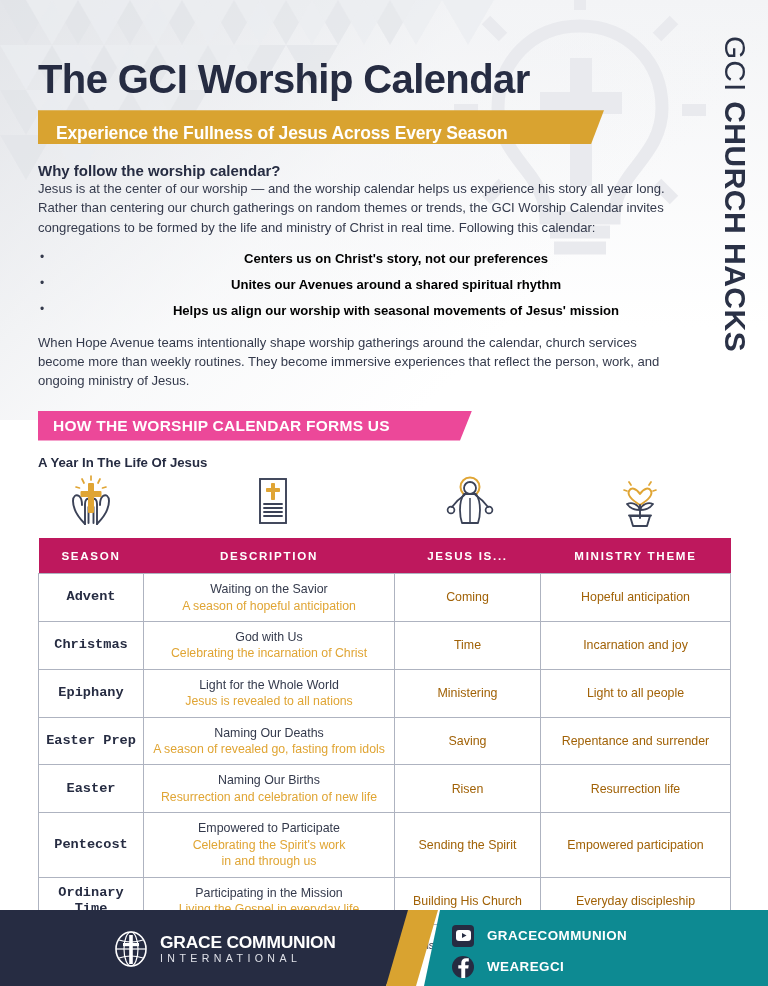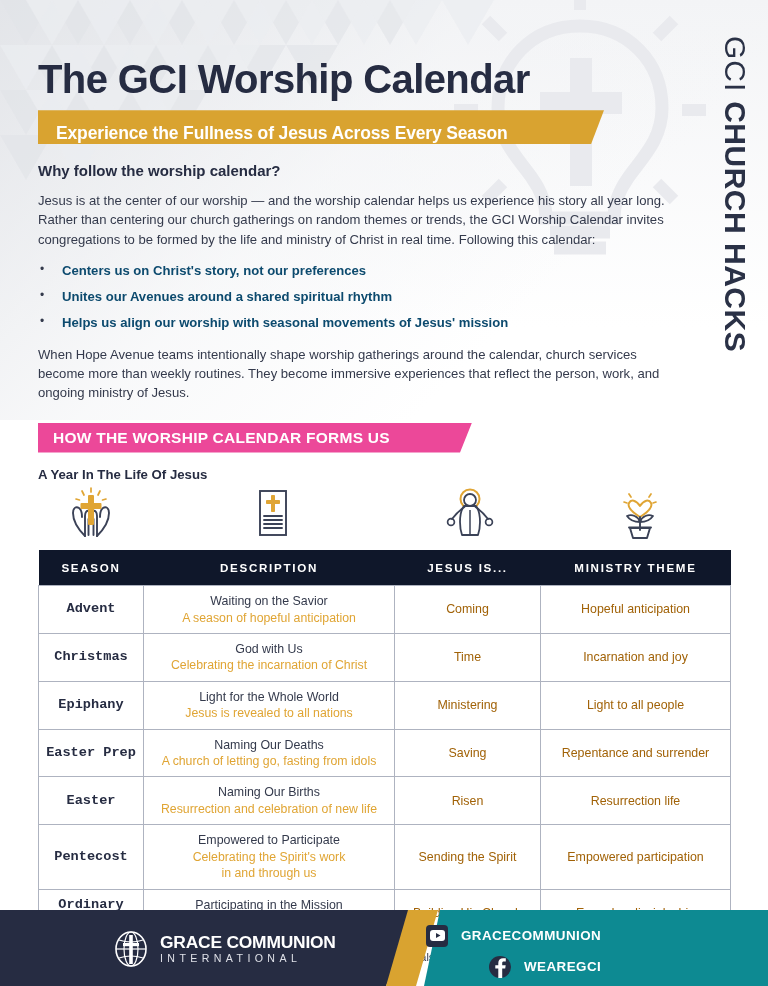--- a/index.html
+++ b/index.html
@@ -98,36 +98,36 @@
   }
 
   .subhead {
     margin-top: 18px;
     font-size: 15px;
     font-weight: 700;
     color: #262c42;
   }
 
   .para {
-    margin-top: 12px;
     font-size: 13.1px;
     line-height: 1.47;
     color: #343a4c;
     max-width: 634px;
   }
   .para2 { margin-top: 15px; max-width: 628px; }
 
   .bullets { margin-top: 14px; list-style: none; }
   .bullets li {
     position: relative;
     padding-left: 24px;
     font-size: 13.1px;
     font-weight: 700;
-    color: #0c4a6e;
+    color: #000000;
     margin-bottom: 11px;
+    text-align: center;
   }
   .bullets li::before {
     content: "\2022";
     position: absolute;
     left: 2px; top: -1px;
     font-size: 12px;
     color: #343a4c;
     font-weight: 400;
   }
 
@@ -165,21 +165,21 @@
   .icon-slot { position: absolute; top: 0; }
 
   
   table.calendar {
     margin-top: 8px;
     border-collapse: collapse;
     width: 692px;
     table-layout: fixed;
   }
   table.calendar th {
-    background: #0f172a;
+    background: #be185d;
     color: #ffffff;
     font-size: 11.6px;
     font-weight: 700;
     letter-spacing: 1.7px;
     height: 36px;
     vertical-align: middle;
     border: none;
   }
   table.calendar td {
     border: 1px solid #aeb3c0;
@@ -273,25 +273,24 @@
   .gci-line2 {
     color: #dfe1e8;
     font-weight: 400;
     font-size: 10.6px;
     letter-spacing: 4.4px;
     margin-top: 2px;
   }
 
   .social {
     position: absolute;
-    left: 426px; top: 14px;
+    left: 452px; top: 14px;
     display: flex;
     flex-direction: column;
     gap: 8px;
-    align-items: flex-end;
   }
   .social-row {
     display: flex;
     align-items: center;
     gap: 13px;
     height: 23px;
   }
   .social-label {
     color: #ffffff;
     font-weight: 700;
@@ -545,21 +544,21 @@
           <td>
             <div class="cell-text">Light to all people</div>
           </td>
         </tr>
         <tr>
           <td>
             <div class="season-name">Easter Prep</div>
           </td>
           <td>
             <div class="desc-main">Naming Our Deaths</div>
-            <div class="desc-sub">A church of letting go, fasting from idols</div>
+            <div class="desc-sub">A season of revealed go, fasting from idols</div>
           </td>
           <td>
             <div class="cell-text">Saving</div>
           </td>
           <td>
             <div class="cell-text">Repentance and surrender</div>
           </td>
         </tr>
         <tr>
           <td>

